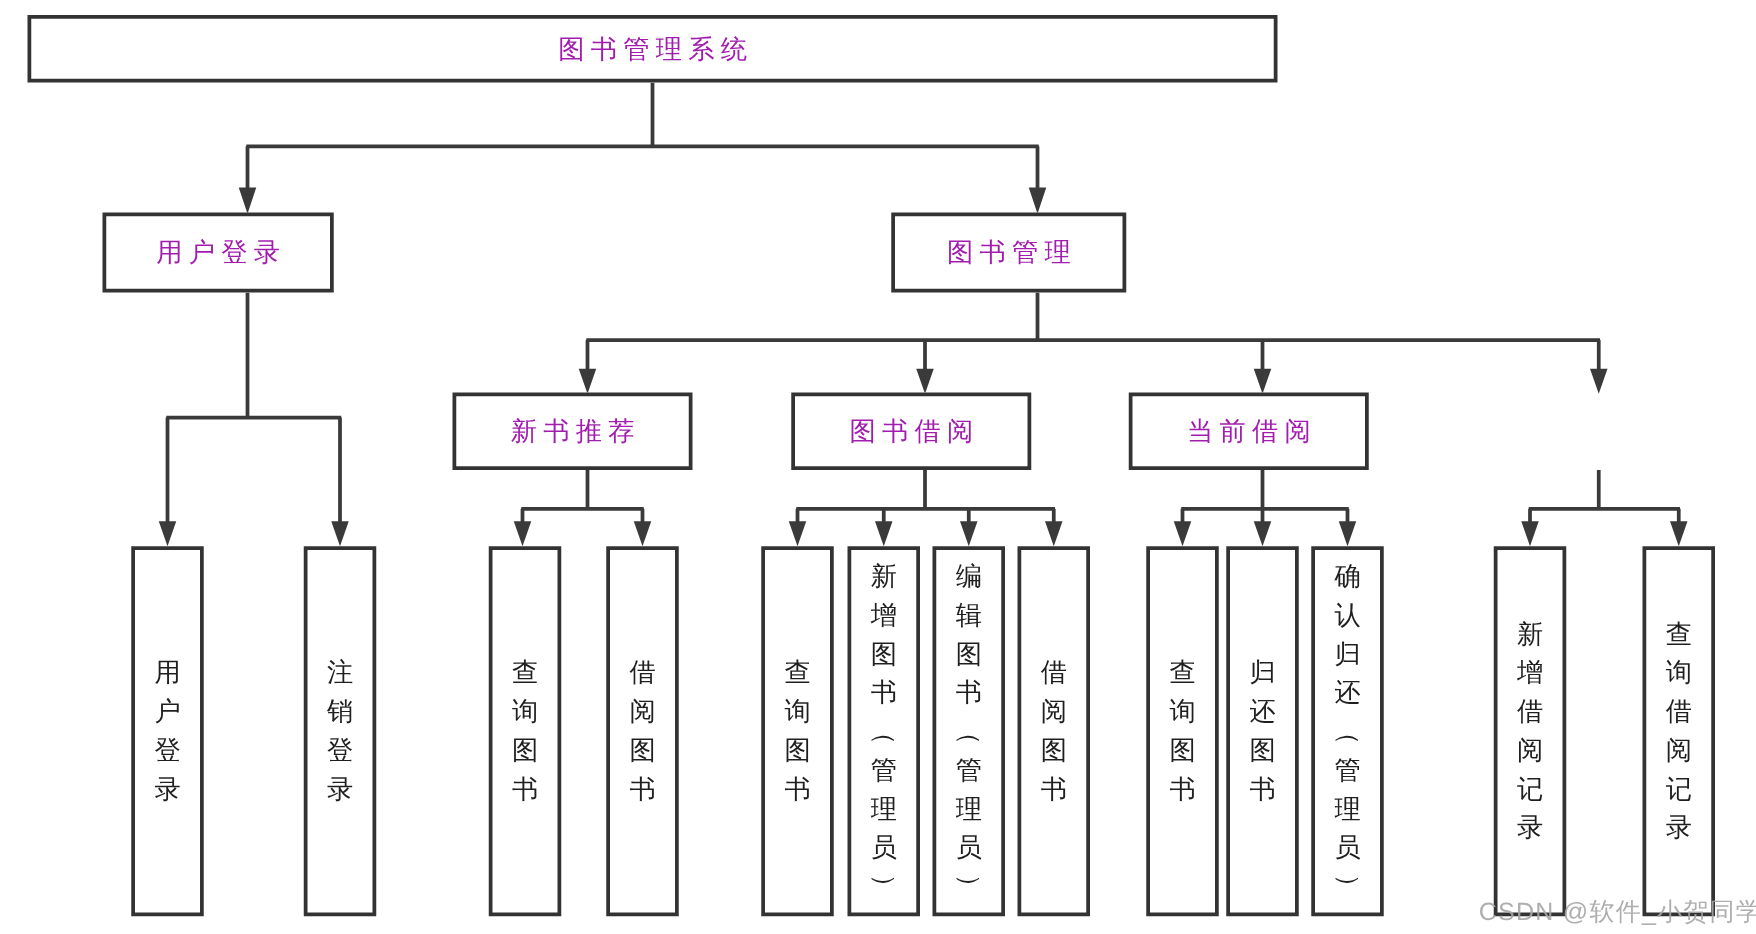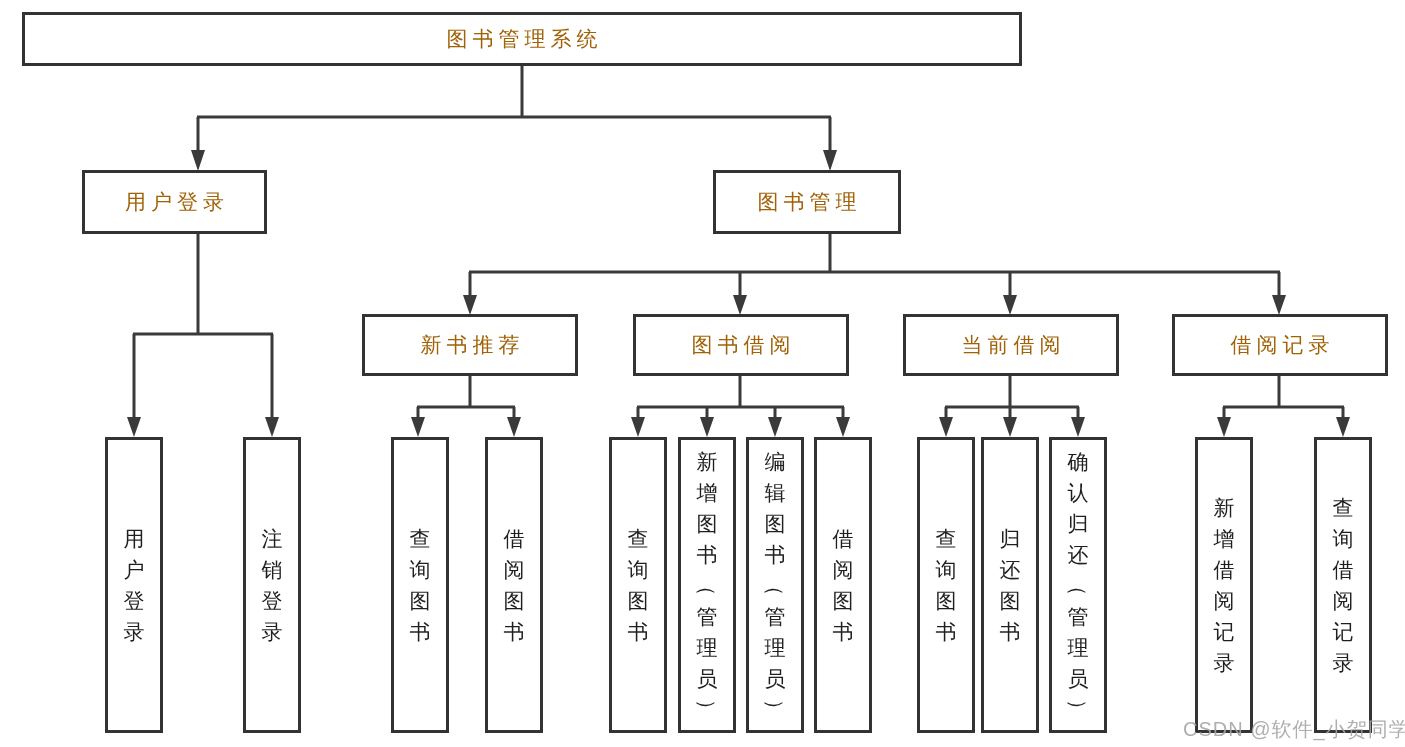--- a/index.html
+++ b/index.html
@@ -6,26 +6,26 @@
   .stage{
     position:relative;width:1405px;height:747px;background:#ffffff;overflow:hidden;
     font-family:"Liberation Sans","DejaVu Sans",sans-serif;color:#1f1f1f;
   }
   .connectors{position:absolute;left:0;top:0;width:1405px;height:747px;}
   .box{
     position:absolute;background:#ffffff;border:3px solid #333333;box-sizing:border-box;
     display:flex;align-items:center;justify-content:center;
   }
   .h-label{
-    font-size:21px;letter-spacing:5px;padding-left:5px;white-space:nowrap;color:#a16207;
+    font-size:21px;letter-spacing:5px;padding-left:5px;white-space:nowrap;color:#a21caf;
   }
   .root{left:22px;top:12px;width:1000px;height:54px;}
   .lvl2-a{left:82px;top:170px;width:185px;height:64px;}
   .lvl2-b{left:713px;top:170px;width:188px;height:64px;}
-  .lvl3{top:314px;height:62px;width:216px;}
+  .lvl3{top:314px;height:62px;width:192px;}
   .lvl3-a{left:362px;}
   .lvl3-b{left:633px;text-align:right;}
   .lvl3-c{left:903px;text-align:right;}
   .lvl3-d{left:1172px;}
   .leaf{top:437px;width:58px;height:296px;}
   .v-label{
     display:flex;flex-direction:column;align-items:center;gap:10px;
     font-size:21px;line-height:1;color:#1f1f1f;
   }
   .v-label span{display:block;}
@@ -86,23 +86,20 @@
 
   <div class="box lvl3 lvl3-a">
     <span class="h-label">新书推荐</span>
   </div>
   <div class="box lvl3 lvl3-b">
     <span class="h-label">图书借阅</span>
   </div>
   <div class="box lvl3 lvl3-c">
     <span class="h-label">当前借阅</span>
   </div>
-  <div class="box lvl3 lvl3-d">
-    <span class="h-label">借阅记录</span>
-  </div>
 
   <div class="box leaf" style="left:105px">
     <div class="v-label">
         <span>用</span>
         <span>户</span>
         <span>登</span>
         <span>录</span>
       </div>
   </div>
   <div class="box leaf" style="left:243px">

